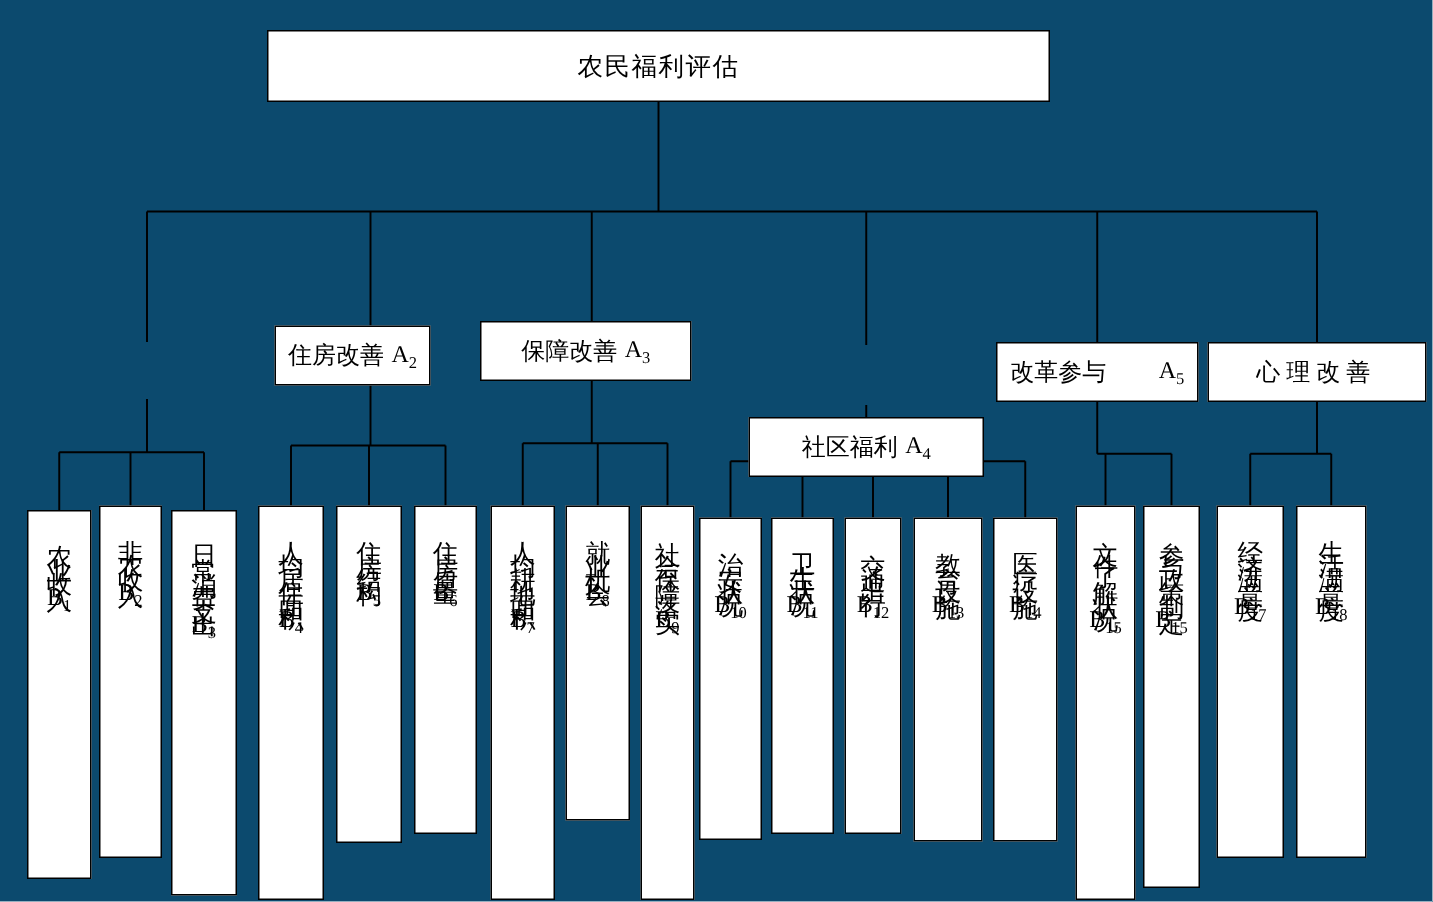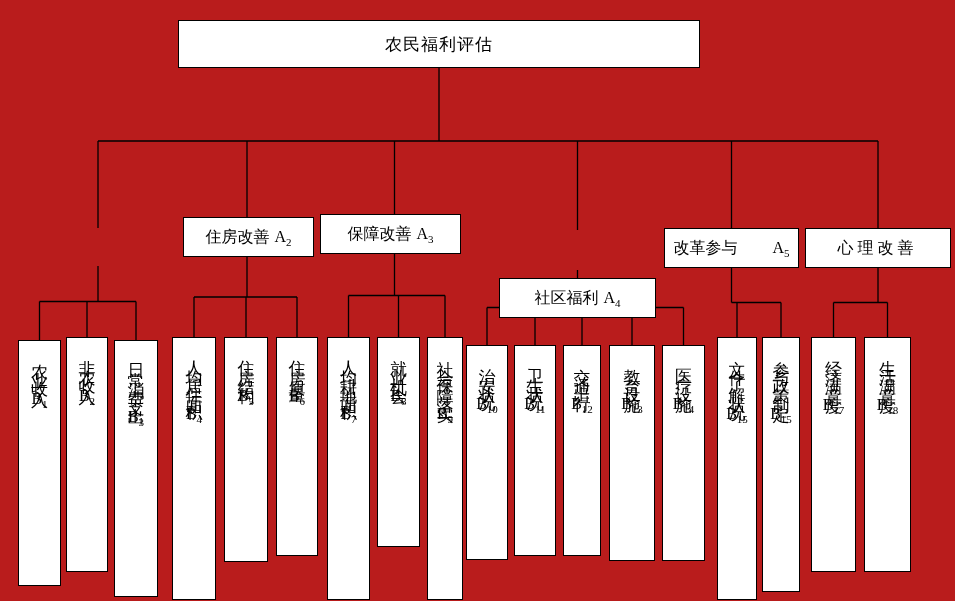--- a/index.html
+++ b/index.html
@@ -1,20 +1,20 @@
 <!DOCTYPE html>
 <html><head>
 <meta charset="utf-8">
 <style>
   html, body { margin: 0; padding: 0; background: #ffffff; }
   .canvas {
     position: relative;
     width: 955px;
     height: 601px;
-    background: #b91c1c;
+    background: #0c4a6e;
     font-family: "Liberation Serif", "DejaVu Serif", serif;
     color: #000;
     overflow: hidden;
   }
   #connectors {
     position: absolute;
     left: 0; top: 0;
     width: 955px; height: 601px;
   }
   .box {
@@ -98,21 +98,21 @@
       <line x1="878" y1="268" x2="878" y2="302.5" stroke="#000" stroke-width="1.3"></line>
       <line x1="833.5" y1="302.5" x2="887.5" y2="302.5" stroke="#000" stroke-width="1.3"></line>
       <line x1="833.5" y1="302.5" x2="833.5" y2="337" stroke="#000" stroke-width="1.3"></line>
       <line x1="887.5" y1="302.5" x2="887.5" y2="337" stroke="#000" stroke-width="1.3"></line>
     </svg>
 
   <div class="box root-box" id="box-root" style="left:178px; top:20px; width:522px; height:48px;">
     <span>农民福利评估</span>
   </div>
 
-  <div class="box a-box" id="box-a1" style="left:183px; top:217px; width:131px; height:40px;text-align:center;">
+  <div class="box a-box" id="box-a1" style="left:183px; top:217px; width:104px; height:40px;text-align:center;">
     <span>住房改善</span>
     <span class="tag"><span>A</span><sub>2</sub></span>
   </div>
   <div class="box a-box" id="box-a2" style="left:320px; top:214px; width:141px; height:40px;">
     <span>保障改善</span>
     <span class="tag"><span>A</span><sub>3</sub></span>
   </div>
   <div class="box a-box" id="box-a3" style="left:499px; top:230px; width:157px; height:40px;margin-top:48px;">
     <span>社区福利</span>
     <span class="tag"><span>A</span><sub>4</sub></span>

